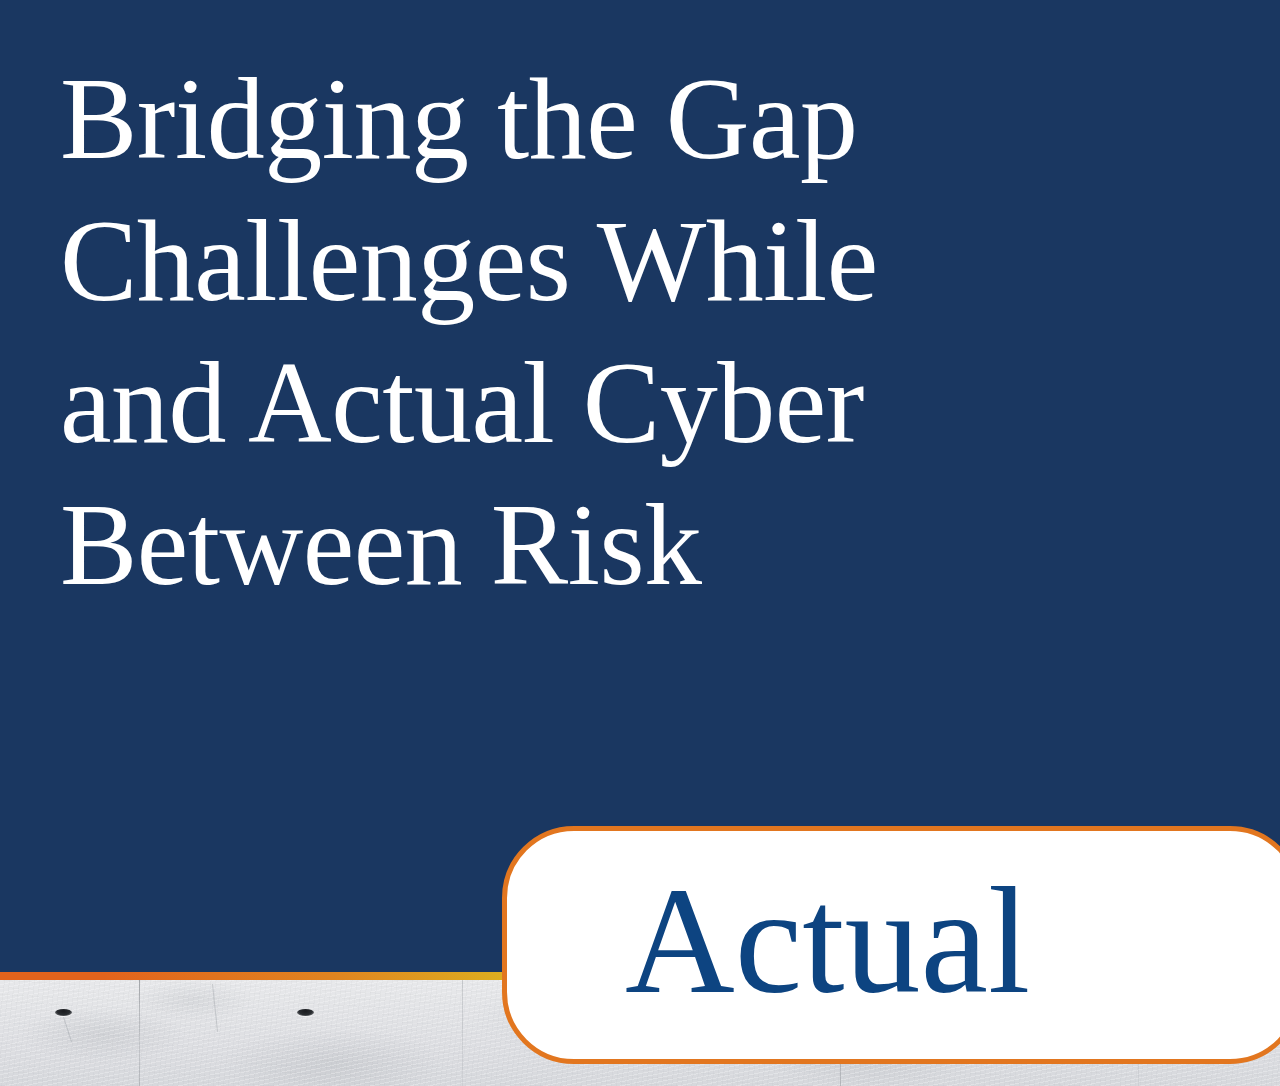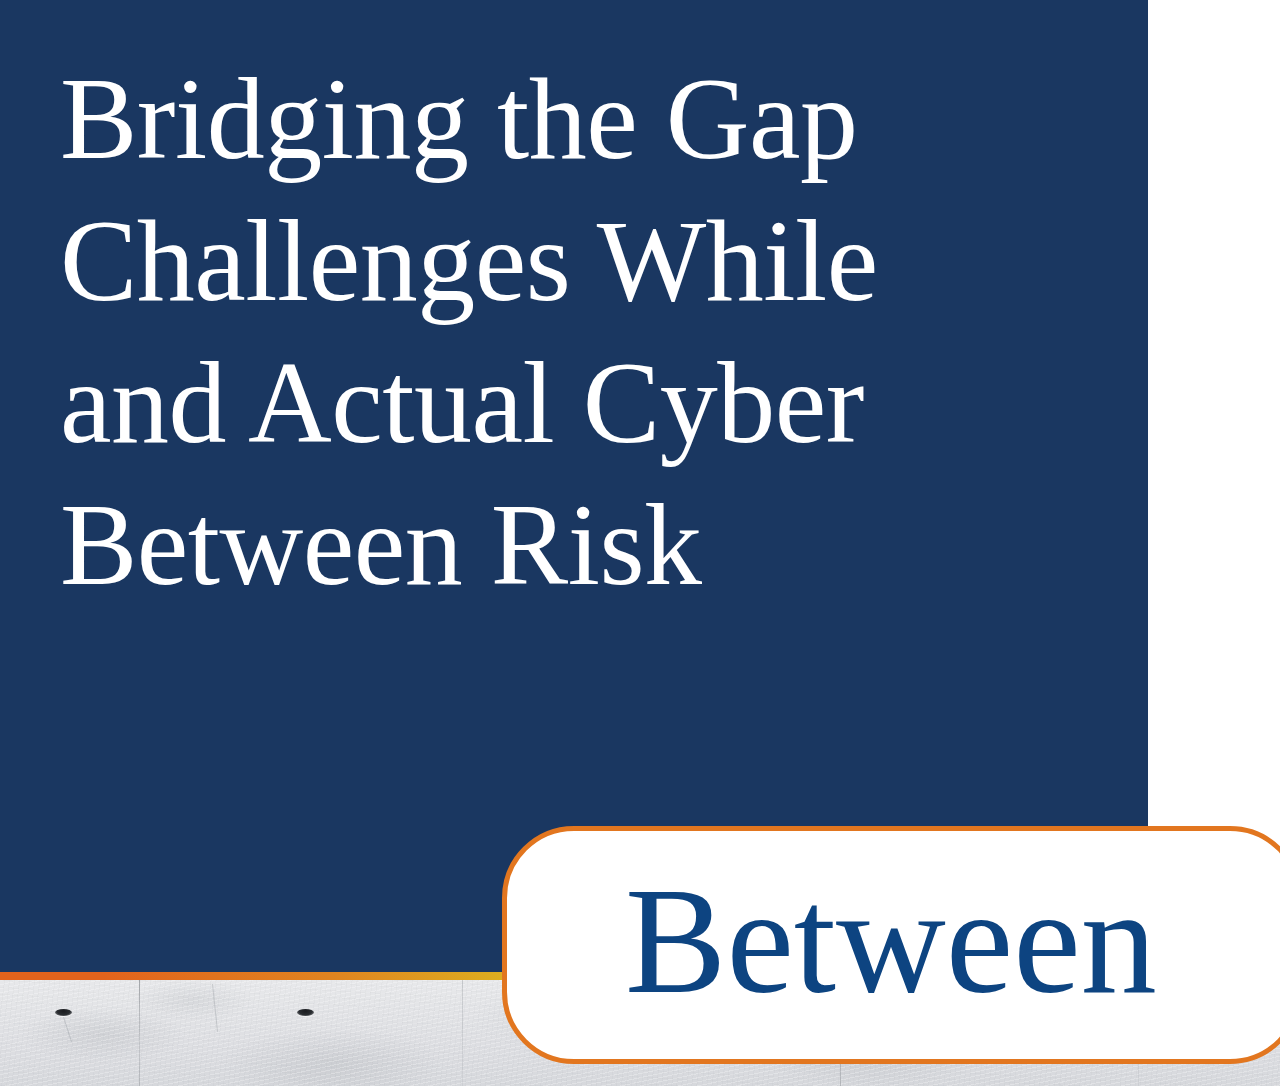--- a/index.html
+++ b/index.html
@@ -63,21 +63,21 @@
   .scratch {
     position:absolute;
     background:rgba(120,126,132,.28);
     transform-origin:top left;
   }
 
   
   .navy-panel {
     position:absolute;
     left:0; top:0;
-    width:1148px;
+    width:1280px;
     height:972px;
     background:#1a3761;
   }
 
   
   .accent-rule {
     position:absolute;
     left:0; top:972px;
     width:1280px;
     height:8px;
@@ -161,16 +161,16 @@
       <span class="line">Bridging the Gap</span>
       <span class="line">Challenges While</span>
       <span class="line">and Actual Cyber</span>
       <span class="line">Between Risk</span>
     </h1>
   </div>
 
   <div class="accent-rule"></div>
 
   <div class="webinar-badge">
-    <span class="webinar-text">Between</span>
+    <span class="webinar-text">Actual</span>
   </div>
 
 </div>
 
 </body></html>

